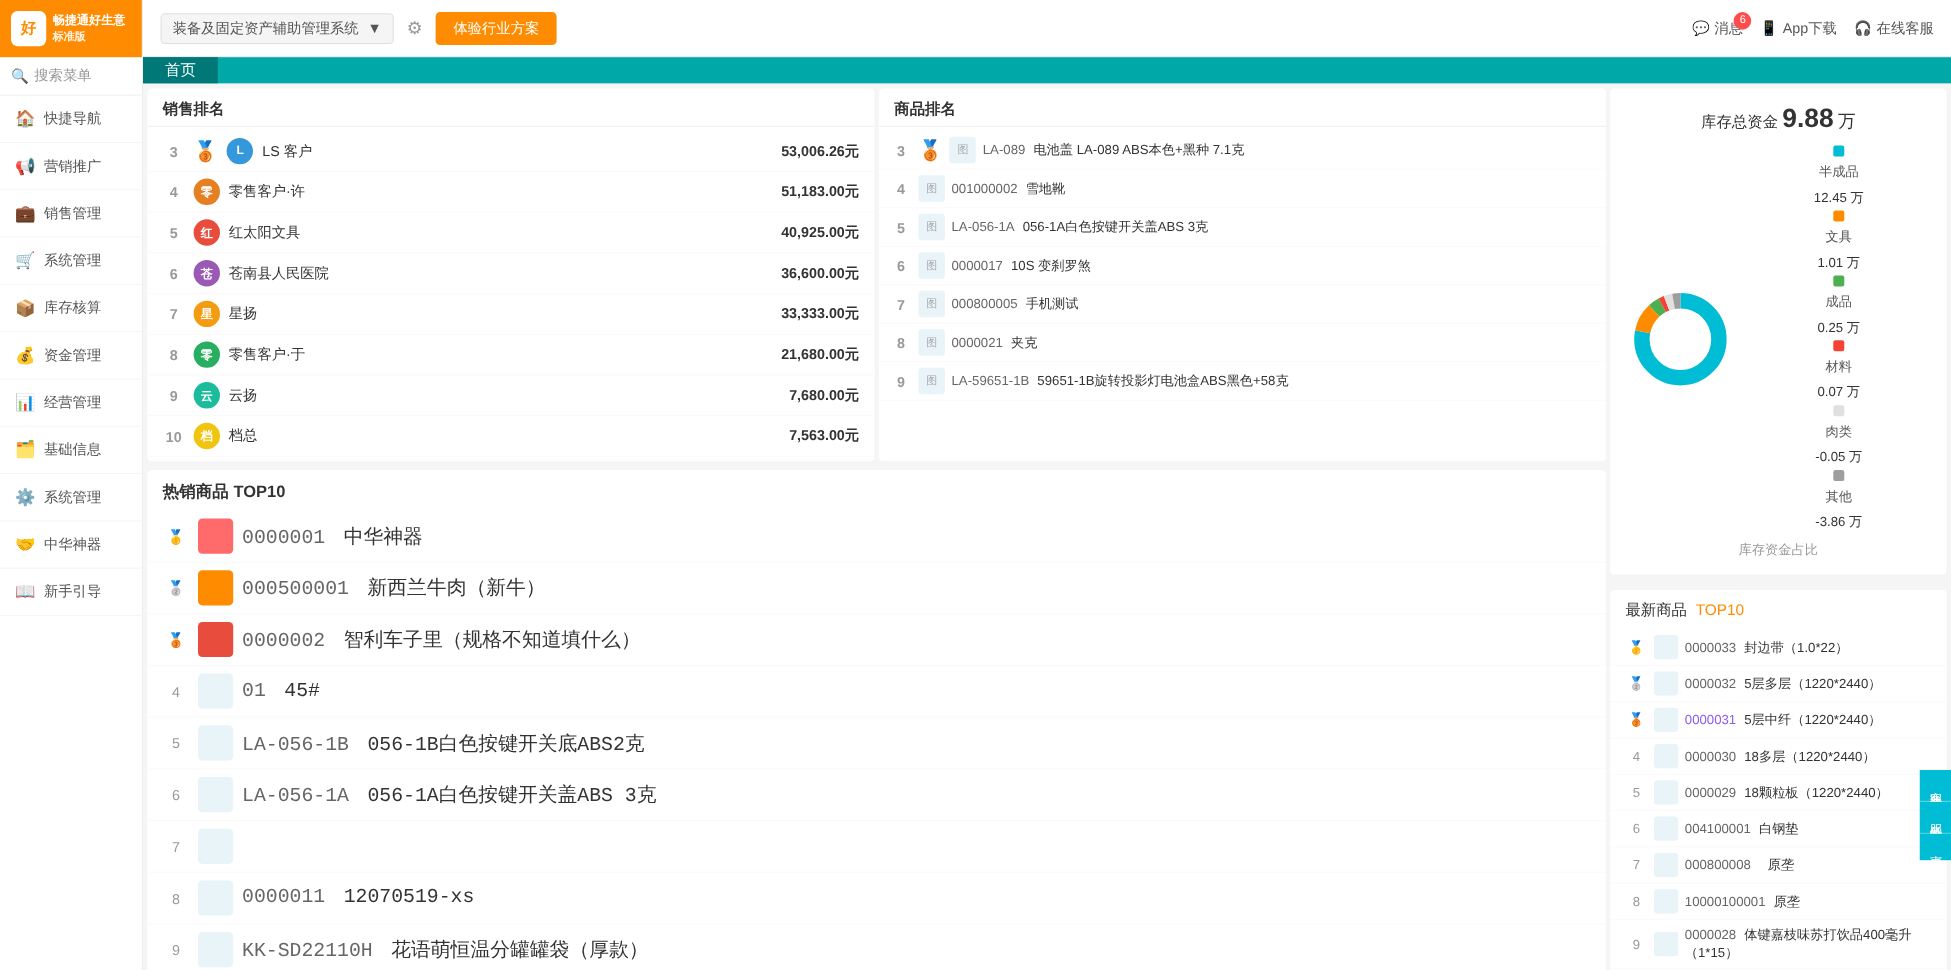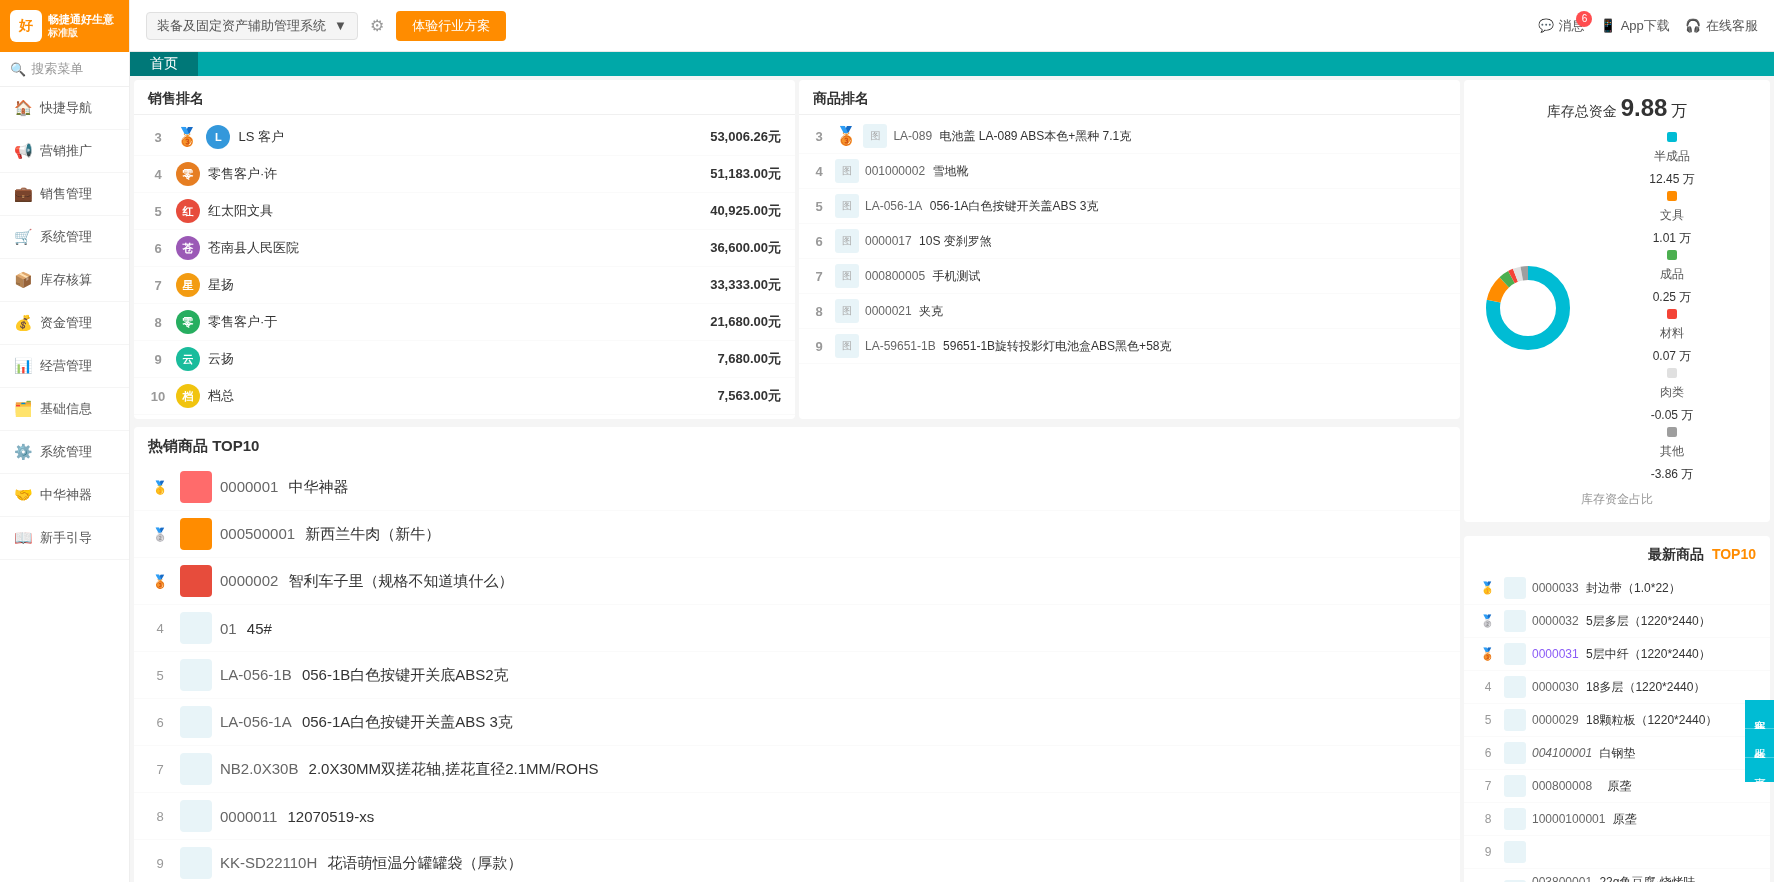--- a/index.html
+++ b/index.html
@@ -334,21 +334,22 @@
       display: flex;
       align-items: center;
       justify-content: center;
       font-size: 10px;
       color: #aaa;
     }
 
     .hot-info {
       flex: 1;
       color: #333;
-      font-size: 15px;
+      font-size: 18px;
+      font-family: Liberation Mono, monospace;
     }
 
     .hot-code { color: #666; margin-right: 6px; }
 
     
     .right-panel {
       width: 310px;
       flex-shrink: 0;
       display: flex;
       flex-direction: column;
@@ -430,23 +431,22 @@
     .newest-panel {
       background: #fff;
       border-radius: 4px;
       padding: 10px 0;
       flex: 1;
     }
 
     .newest-title {
       padding: 0 14px 8px;
       font-size: 14px;
-      font-weight: bold;
-      color: #333;
-      text-align: right;
+      font-weight: normal;
+      color: #333;
     }
 
     .newest-title .top-label {
       color: #ff8c00;
     }
 
     .newest-item {
       display: flex;
       align-items: center;
       padding: 5px 14px;
@@ -779,24 +779,20 @@
             <span class="hot-rank">6</span>
             <div class="hot-thumb" style="background:#e8f4f8;border-radius:4px;"></div>
             <span class="hot-info">
               <span class="hot-code">LA-056-1A</span>
               <span>056-1A白色按键开关盖ABS 3克</span>
             </span>
           </div>
           <div class="hot-item">
             <span class="hot-rank">7</span>
             <div class="hot-thumb" style="background:#e8f4f8;border-radius:4px;"></div>
-            <span class="hot-info">
-              <span class="hot-code">NB2.0X30B</span>
-              <span>2.0X30MM双搓花轴,搓花直径2.1MM/ROHS</span>
-            </span>
           </div>
           <div class="hot-item">
             <span class="hot-rank">8</span>
             <div class="hot-thumb" style="background:#e8f4f8;border-radius:4px;"></div>
             <span class="hot-info">
               <span class="hot-code">0000011</span>
               <span>12070519-xs</span>
             </span>
           </div>
           <div class="hot-item">
@@ -914,21 +910,21 @@
           <div class="newest-thumb"></div>
           <span class="newest-info">
             <span style="color:#666;margin-right:4px;">0000029</span>
             <span>18颗粒板（1220*2440）</span>
           </span>
         </div>
         <div class="newest-item">
           <span class="newest-rank">6</span>
           <div class="newest-thumb"></div>
           <span class="newest-info">
-            <span style="color:#666;margin-right:4px;font-style:italic;">004100001</span>
+            <span style="color:#666;margin-right:4px;">004100001</span>
             <span>白钢垫</span>
           </span>
         </div>
         <div class="newest-item">
           <span class="newest-rank">7</span>
           <div class="newest-thumb"></div>
           <span class="newest-info">
             <span style="color:#666;margin-right:12px;">000800008</span>
             <span>原垄</span>
           </span>
@@ -937,20 +933,24 @@
           <span class="newest-rank">8</span>
           <div class="newest-thumb"></div>
           <span class="newest-info">
             <span style="color:#666;margin-right:4px;">10000100001</span>
             <span>原垄</span>
           </span>
         </div>
         <div class="newest-item">
           <span class="newest-rank">9</span>
           <div class="newest-thumb"></div>
+          <span class="newest-info">
+            <span style="color:#666;margin-right:4px;">0000028</span>
+            <span>体键嘉枝味苏打饮品400毫升（1*15）</span>
+          </span>
         </div>
         <div class="newest-item">
           <span class="newest-rank">10</span>
           <div class="newest-thumb"></div>
           <span class="newest-info">
             <span style="color:#666;margin-right:4px;">003800001</span>
             <span>22g鱼豆腐·烧烤味（1*12*20）</span>
           </span>
         </div>
       </div>

